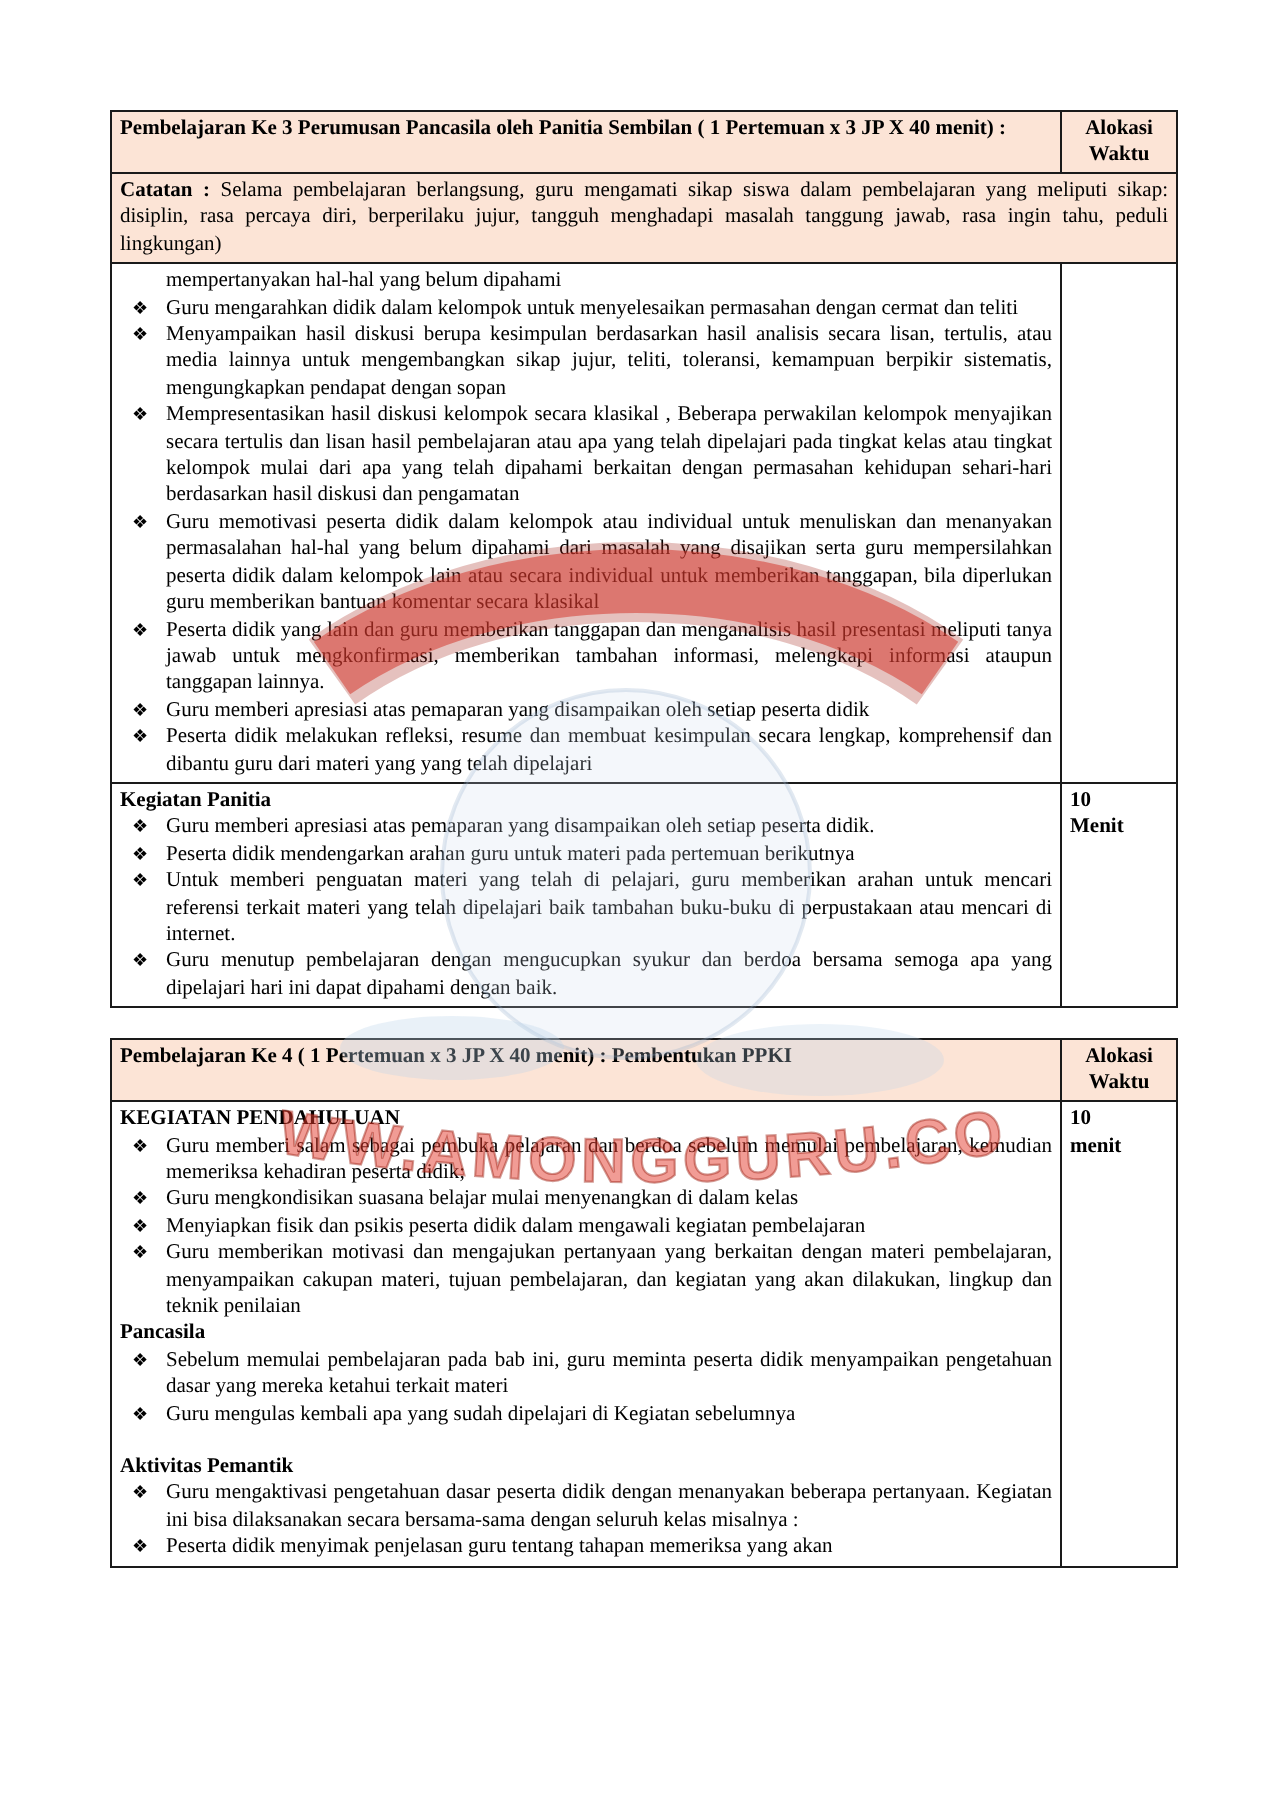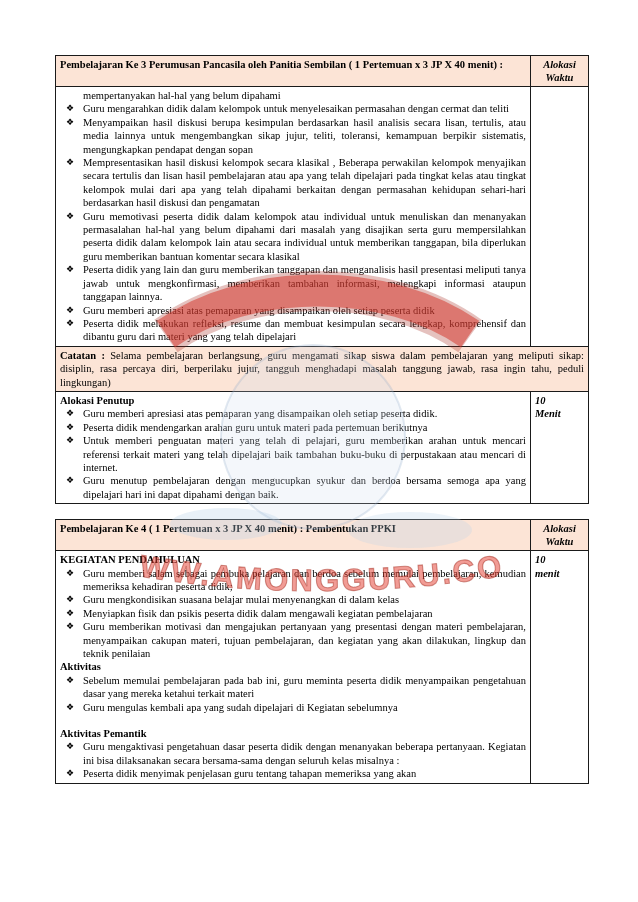--- a/index.html
+++ b/index.html
@@ -14,21 +14,21 @@
   table.rpp{
     width:100%;border-collapse:collapse;table-layout:fixed;
     font-size:10.5px;line-height:13.4px;border-radius:15px;
   }
   table.rpp td{
     border:1px solid #1a1a1a;vertical-align:top;padding:2px 4px;
     word-wrap:break-word;
   }
   .hdr{background:#fce4d6;font-weight:bold;}
   .col-main{width:466px;}
-  .col-time{width:49px;font-style:italic;}
+  .col-time{width:49px;}
   .alokasi{text-align:center;line-height:13px;}
   .time-cell{font-weight:bold;white-space:pre-line;padding-left:5px;}
   .intro{margin-left:23px;text-align:justify;}
   .li{display:flex;margin-left:6px;}
   .bul{width:17px;flex:none;font-size:9px;line-height:13.4px;}
   .txt{flex:1;text-align:justify;}
   .section-title{font-weight:bold;}
   .catatan-cell{background:#fce4d6;text-align:justify;padding:2px 4px;}
   .catatan-label{font-weight:bold;}
   .spacer{height:13px;}
@@ -47,20 +47,26 @@
   <div class="doc">
 
     <table class="rpp">
       <tbody>
           <tr>
         <td class="hdr col-main">Pembelajaran Ke 3 Perumusan Pancasila oleh Panitia Sembilan ( 1 Pertemuan x 3 JP X 40 menit) :</td>
         <td class="hdr col-time alokasi">Alokasi Waktu</td>
       </tr>
 
       <tr>
+        <td class="catatan-cell" colspan="2">
+          <span class="catatan-label">Catatan :</span><span> Selama pembelajaran berlangsung, guru mengamati sikap siswa dalam pembelajaran yang meliputi sikap: disiplin, rasa percaya diri, berperilaku jujur, tangguh menghadapi masalah tanggung jawab, rasa ingin tahu, peduli lingkungan)</span>
+        </td>
+      </tr>
+
+      <tr>
         <td class="col-main">
           <div class="intro">mempertanyakan hal-hal yang belum dipahami</div>
 
           <div class="li">
             <span class="bul">❖</span>
             <span class="txt">Guru mengarahkan didik dalam kelompok untuk menyelesaikan permasahan dengan cermat dan teliti</span>
           </div>
           <div class="li">
             <span class="bul">❖</span>
             <span class="txt">Menyampaikan hasil diskusi berupa kesimpulan berdasarkan hasil analisis secara lisan, tertulis, atau media lainnya untuk mengembangkan sikap jujur, teliti, toleransi, kemampuan berpikir sistematis, mengungkapkan pendapat dengan sopan</span>
@@ -83,28 +89,22 @@
           </div>
           <div class="li">
             <span class="bul">❖</span>
             <span class="txt">Peserta didik melakukan refleksi, resume dan membuat kesimpulan secara lengkap, komprehensif dan dibantu guru dari materi yang yang telah dipelajari</span>
           </div>
         </td>
         <td class="col-time"></td>
       </tr>
 
       <tr>
-        <td class="catatan-cell" colspan="2">
-          <span class="catatan-label">Catatan :</span><span> Selama pembelajaran berlangsung, guru mengamati sikap siswa dalam pembelajaran yang meliputi sikap: disiplin, rasa percaya diri, berperilaku jujur, tangguh menghadapi masalah tanggung jawab, rasa ingin tahu, peduli lingkungan)</span>
-        </td>
-      </tr>
-
-      <tr>
         <td class="col-main">
-          <div class="section-title">Alokasi Penutup</div>
+          <div class="section-title">Kegiatan Panitia</div>
           <div class="li">
             <span class="bul">❖</span>
             <span class="txt">Guru memberi apresiasi atas pemaparan yang disampaikan oleh setiap peserta didik.</span>
           </div>
           <div class="li">
             <span class="bul">❖</span>
             <span class="txt">Peserta didik mendengarkan arahan guru untuk materi pada pertemuan berikutnya</span>
           </div>
           <div class="li">
             <span class="bul">❖</span>
@@ -139,24 +139,24 @@
           <div class="li">
             <span class="bul">❖</span>
             <span class="txt">Guru mengkondisikan suasana belajar mulai menyenangkan di dalam kelas</span>
           </div>
           <div class="li">
             <span class="bul">❖</span>
             <span class="txt">Menyiapkan fisik dan psikis peserta didik  dalam mengawali kegiatan pembelajaran</span>
           </div>
           <div class="li">
             <span class="bul">❖</span>
-            <span class="txt">Guru memberikan motivasi dan mengajukan pertanyaan yang presentasi dengan materi pembelajaran, menyampaikan cakupan materi, tujuan pembelajaran, dan kegiatan yang akan dilakukan, lingkup dan teknik penilaian</span>
-          </div>
-
-          <div class="section-title">Aktivitas</div>
+            <span class="txt">Guru memberikan motivasi dan mengajukan pertanyaan yang berkaitan dengan materi pembelajaran, menyampaikan cakupan materi, tujuan pembelajaran, dan kegiatan yang akan dilakukan, lingkup dan teknik penilaian</span>
+          </div>
+
+          <div class="section-title">Pancasila</div>
           <div class="li">
             <span class="bul">❖</span>
             <span class="txt">Sebelum memulai pembelajaran pada bab ini, guru meminta peserta didik menyampaikan pengetahuan dasar yang mereka ketahui terkait materi</span>
           </div>
           <div class="li">
             <span class="bul">❖</span>
             <span class="txt">Guru mengulas kembali apa yang sudah dipelajari di Kegiatan sebelumnya</span>
           </div>
 
           <div class="spacer"></div>

